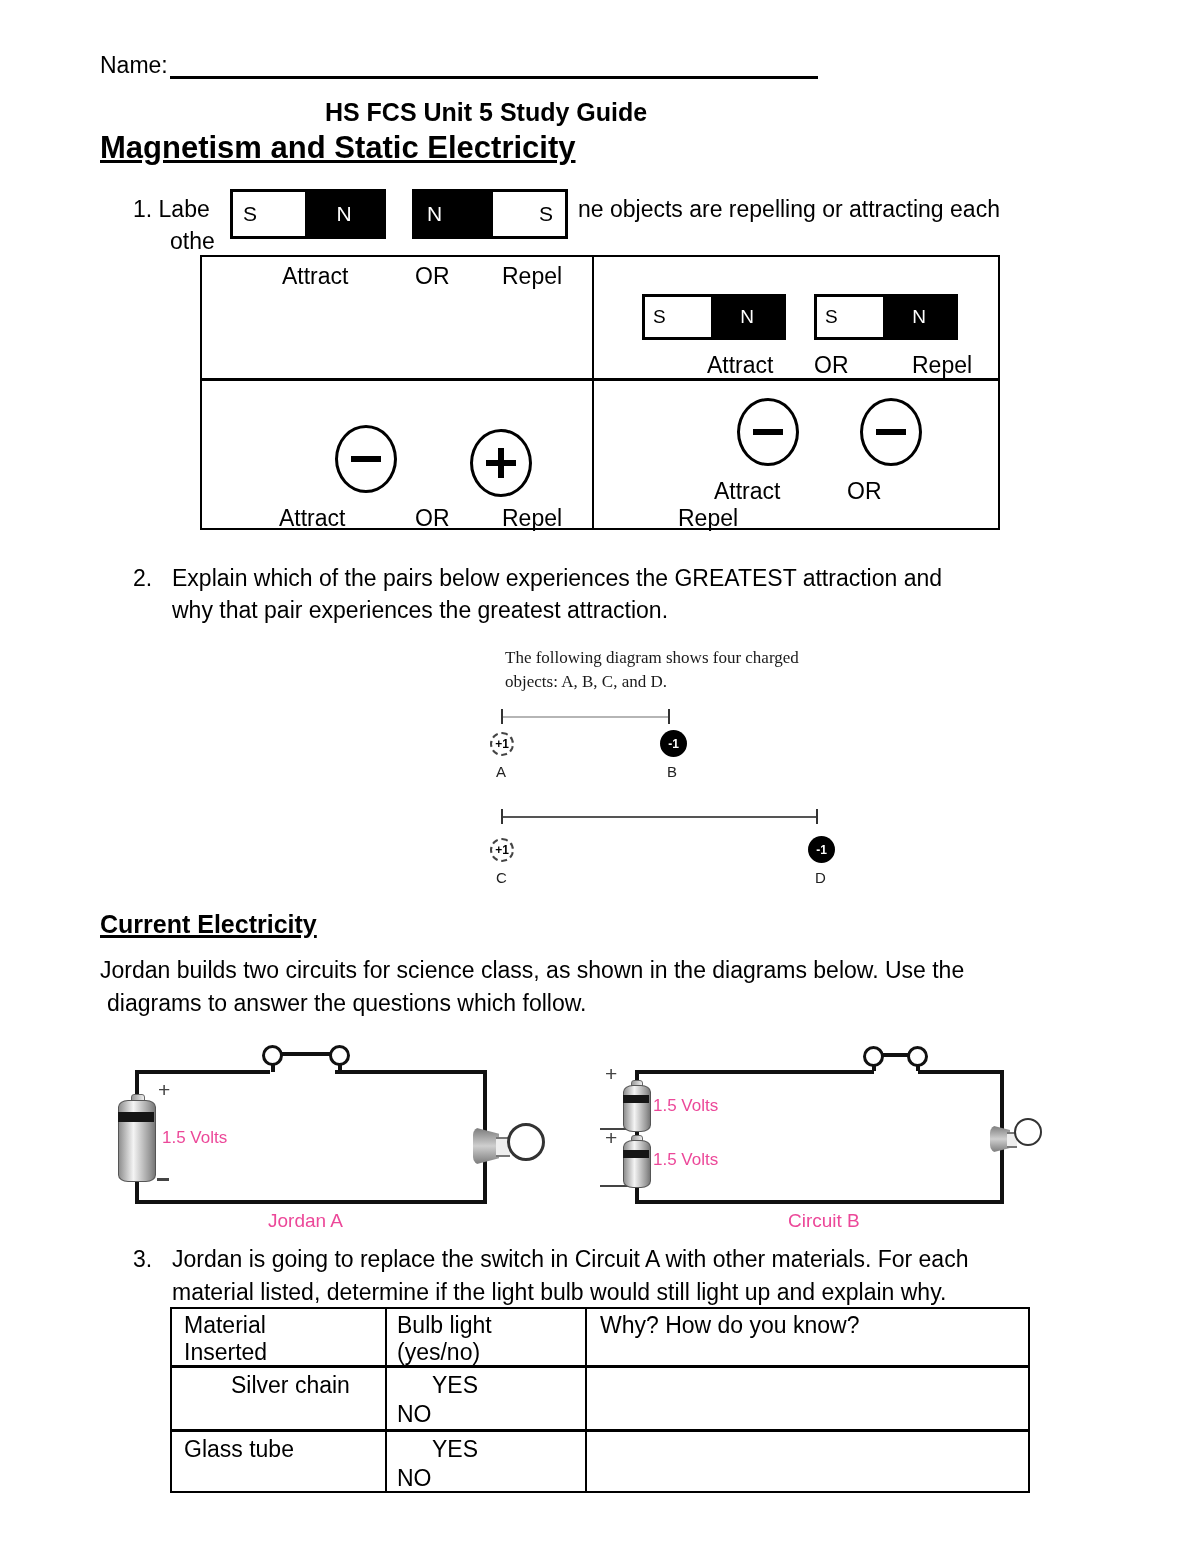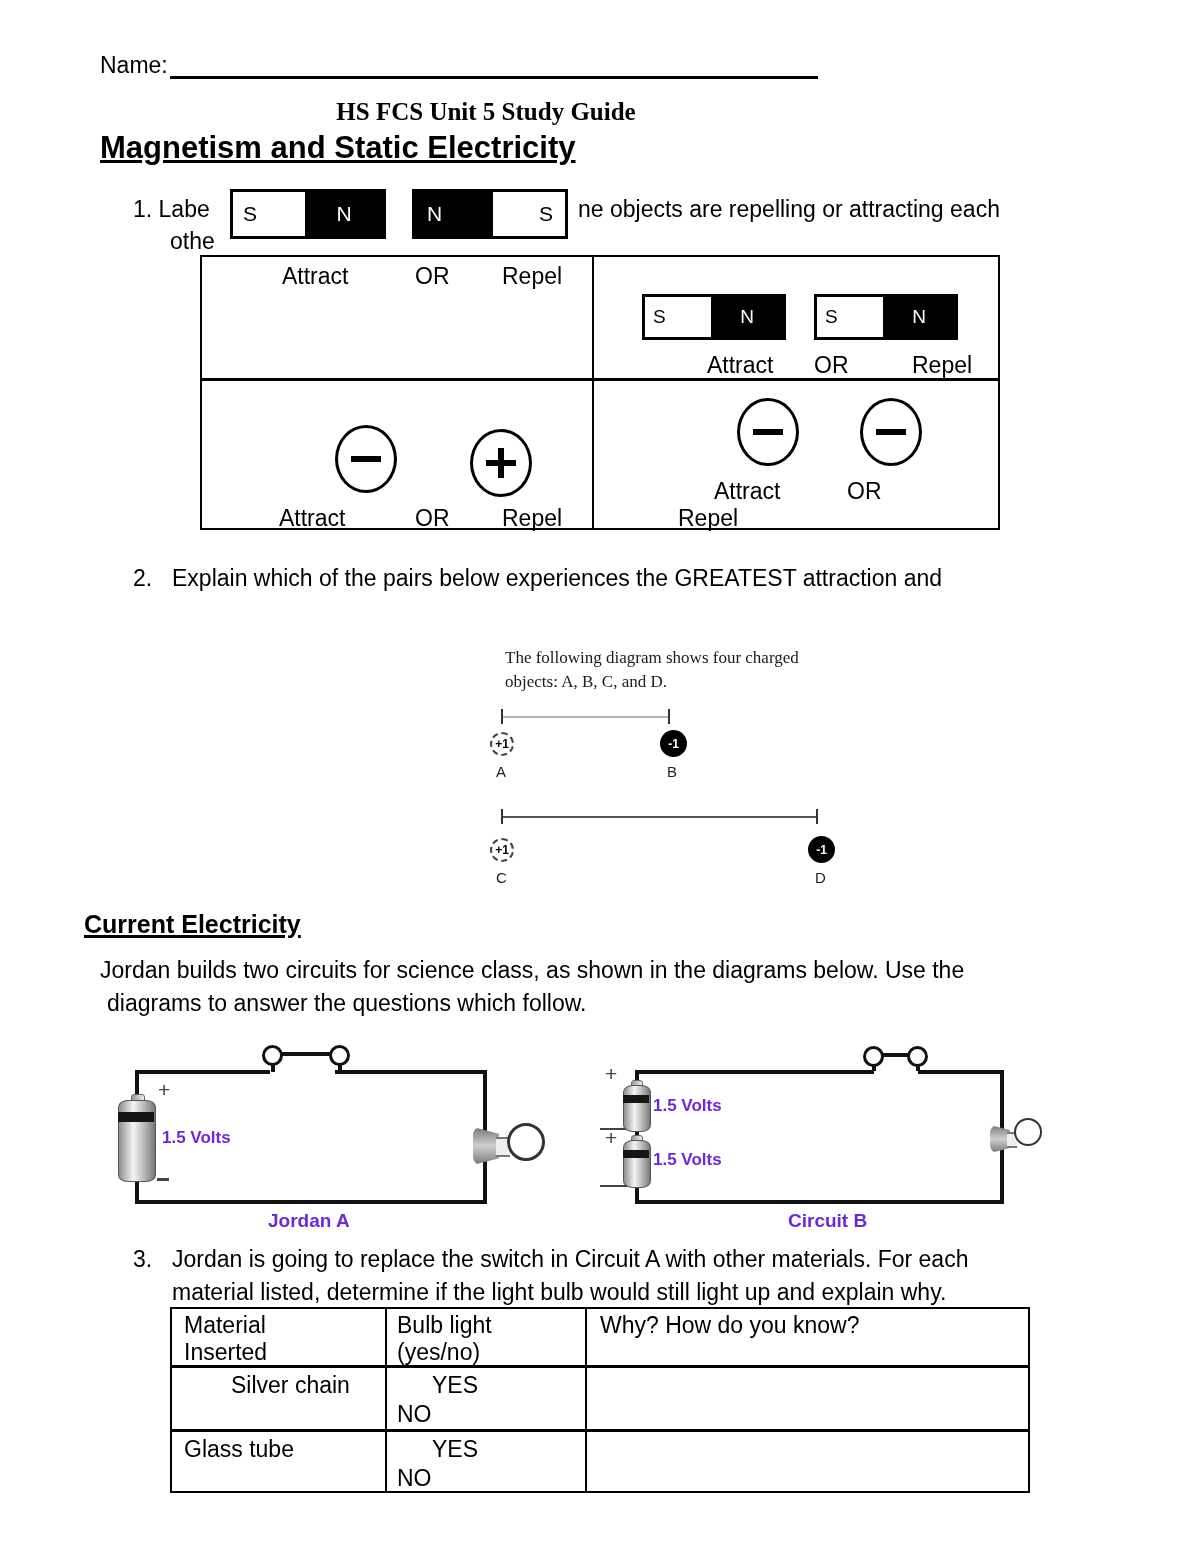--- a/index.html
+++ b/index.html
@@ -30,36 +30,36 @@
   .sw-circle{position:absolute;width:15px;height:15px;border:3px solid #111;border-radius:50%;background:#fff;z-index:3;}
   .battery{position:absolute;background:linear-gradient(90deg,#8f8f8f 0%,#f4f4f4 40%,#9a9a9a 85%,#777 100%);
       border:1px solid #555;border-radius:10px/7px;z-index:2;}
   .batt-band{position:absolute;background:#151515;z-index:3;}
   .batt-nub{position:absolute;background:linear-gradient(90deg,#999,#eee);border:1px solid #666;border-radius:3px;z-index:2;}
   .term-line{position:absolute;background:#444;z-index:1;}
   .bulb-socket{position:absolute;background:linear-gradient(180deg,#777,#cfcfcf 50%,#777);
       clip-path:polygon(0 0,100% 18%,100% 82%,0 100%);border-radius:8px 0 0 8px;z-index:2;}
   .bulb-neck{position:absolute;background:#eee;border-top:2px solid #777;border-bottom:2px solid #777;z-index:2;}
   .bulb-glass{position:absolute;background:#fff;border:3px solid #333;border-radius:50%;box-sizing:border-box;z-index:2;}
-  .ckt-text{position:absolute;font-weight:bold;color:#6d28d9;font-size:17px;white-space:nowrap;}
+  .ckt-text{position:absolute;font-weight:normal;color:#ec4899;font-size:17px;white-space:nowrap;}
   
   .ptable{position:absolute;border:2px solid #000;box-sizing:border-box;}
   .divider{position:absolute;background:#000;}
 </style>
 </head>
 <body>
 
 <div class="page">
 
   <div class="abs t" style="left:100px;top:52px;">
     <span>Name:</span>
   </div>
   <div class="abs" style="left:170px;top:76px;width:648px;height:0;border-bottom:3px solid #000;"></div>
 
-  <div class="abs t bold" style="left:0;top:98px;width:972px;text-align:center;font-size:25px;font-family:Liberation Serif, serif;">HS FCS Unit 5 Study Guide</div>
+  <div class="abs t bold" style="left:0;top:98px;width:972px;text-align:center;font-size:25px;">HS FCS Unit 5 Study Guide</div>
   <div class="abs t bold" style="left:100px;top:130px;font-size:31px;text-decoration:underline;text-decoration-thickness:3px;">Magnetism and Static Electricity</div>
 
   <div class="abs t" style="left:133px;top:196px;">1. Labe</div>
   <div class="abs t" style="left:578px;top:196px;">ne objects are repelling or attracting each</div>
   <div class="abs t" style="left:170px;top:228px;">othe</div>
 
   <div class="abs magnet" style="left:230px;top:189px;width:156px;height:50px;font-size:21px;z-index:5;">
     <div class="mhalf mwhite" style="width:48%;padding-left:10px;">
       <span>S</span>
       </div>
@@ -121,20 +121,21 @@
     <div class="charge" style="left:658px;top:141px;width:62px;height:68px;">
       <div class="hbar"></div>
     </div>
     <span class="abs t" style="left:512px;top:221px;">Attract</span>
     <span class="abs t" style="left:645px;top:221px;">OR</span>
     <span class="abs t" style="left:476px;top:248px;">Repel</span>
   </div>
 
   <div class="abs t" style="left:133px;top:565px;">2.</div>
   <div class="abs t" style="left:172px;top:565px;">Explain which of the pairs below experiences the GREATEST attraction and</div>
+  <div class="abs t" style="left:172px;top:597px;">why that pair experiences the greatest attraction.</div>
 
   <div class="abs" style="left:488px;top:646px;width:360px;height:245px;">
     <div class="abs serif" style="left:17px;top:2px;font-size:17px;white-space:nowrap;color:#1a1a1a;">The following diagram shows four charged</div>
     <div class="abs serif" style="left:17px;top:26px;font-size:17px;white-space:nowrap;color:#1a1a1a;">objects: A, B, C, and D.</div>
 
     <div class="abs" style="left:14px;top:70px;width:168px;height:2px;background:#b5b5b5;"></div>
     <div class="tick" style="left:13px;top:63px;"></div>
     <div class="tick" style="left:180px;top:63px;"></div>
 
     <div class="qcharge-dashed" style="left:2px;top:86px;width:24px;height:24px;">
@@ -155,21 +156,21 @@
         <span>+1</span>
       </div>
     <div class="figlabel" style="left:8px;top:223px;">C</div>
 
     <div class="qcharge-solid" style="left:320px;top:190px;width:27px;height:27px;">
         <span>-1</span>
       </div>
     <div class="figlabel" style="left:327px;top:223px;">D</div>
   </div>
 
-  <div class="abs t bold" style="left:84px;top:910px;font-size:25px;text-decoration:underline;text-decoration-thickness:3px;">Current Electricity</div>
+  <div class="abs t bold" style="left:100px;top:910px;font-size:25px;text-decoration:underline;text-decoration-thickness:3px;">Current Electricity</div>
   <div class="abs t" style="left:100px;top:957px;">Jordan builds two circuits for science class, as shown in the diagrams below. Use the</div>
   <div class="abs t" style="left:100px;top:990px;margin-left:7px;">diagrams to answer the questions which follow.</div>
 
   <div class="abs" style="left:110px;top:1038px;width:460px;height:200px;">
 
     <div class="wire" style="left:25px;top:32px;width:135px;height:4px;"></div>
     <div class="wire" style="left:225px;top:32px;width:152px;height:4px;"></div>
     <div class="wire" style="left:25px;top:32px;width:4px;height:134px;"></div>
     <div class="wire" style="left:373px;top:32px;width:4px;height:134px;"></div>
     <div class="wire" style="left:25px;top:162px;width:352px;height:4px;"></div>

